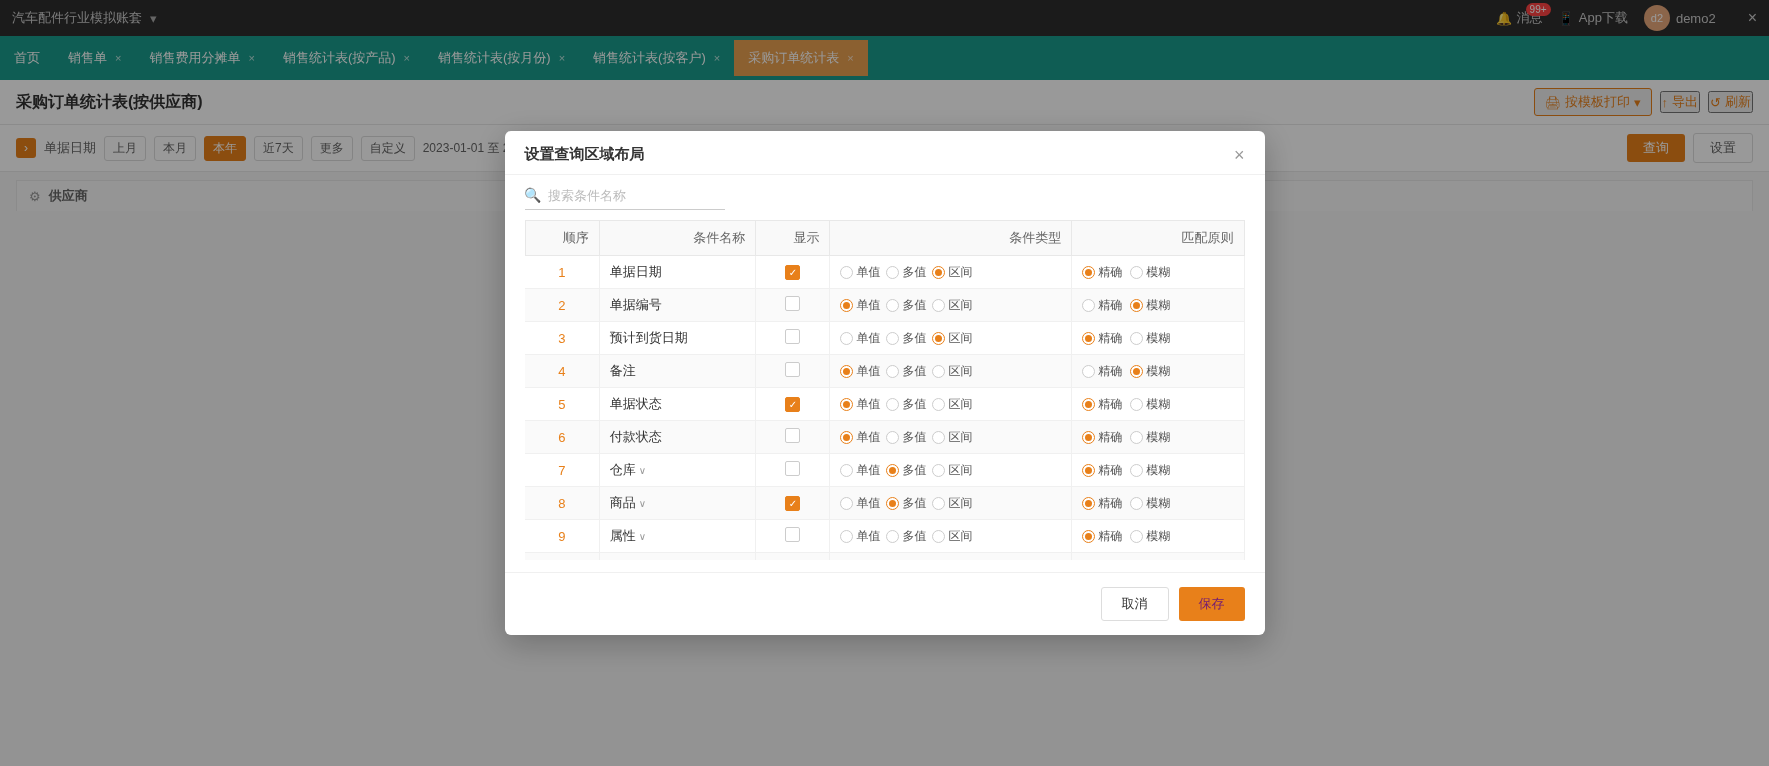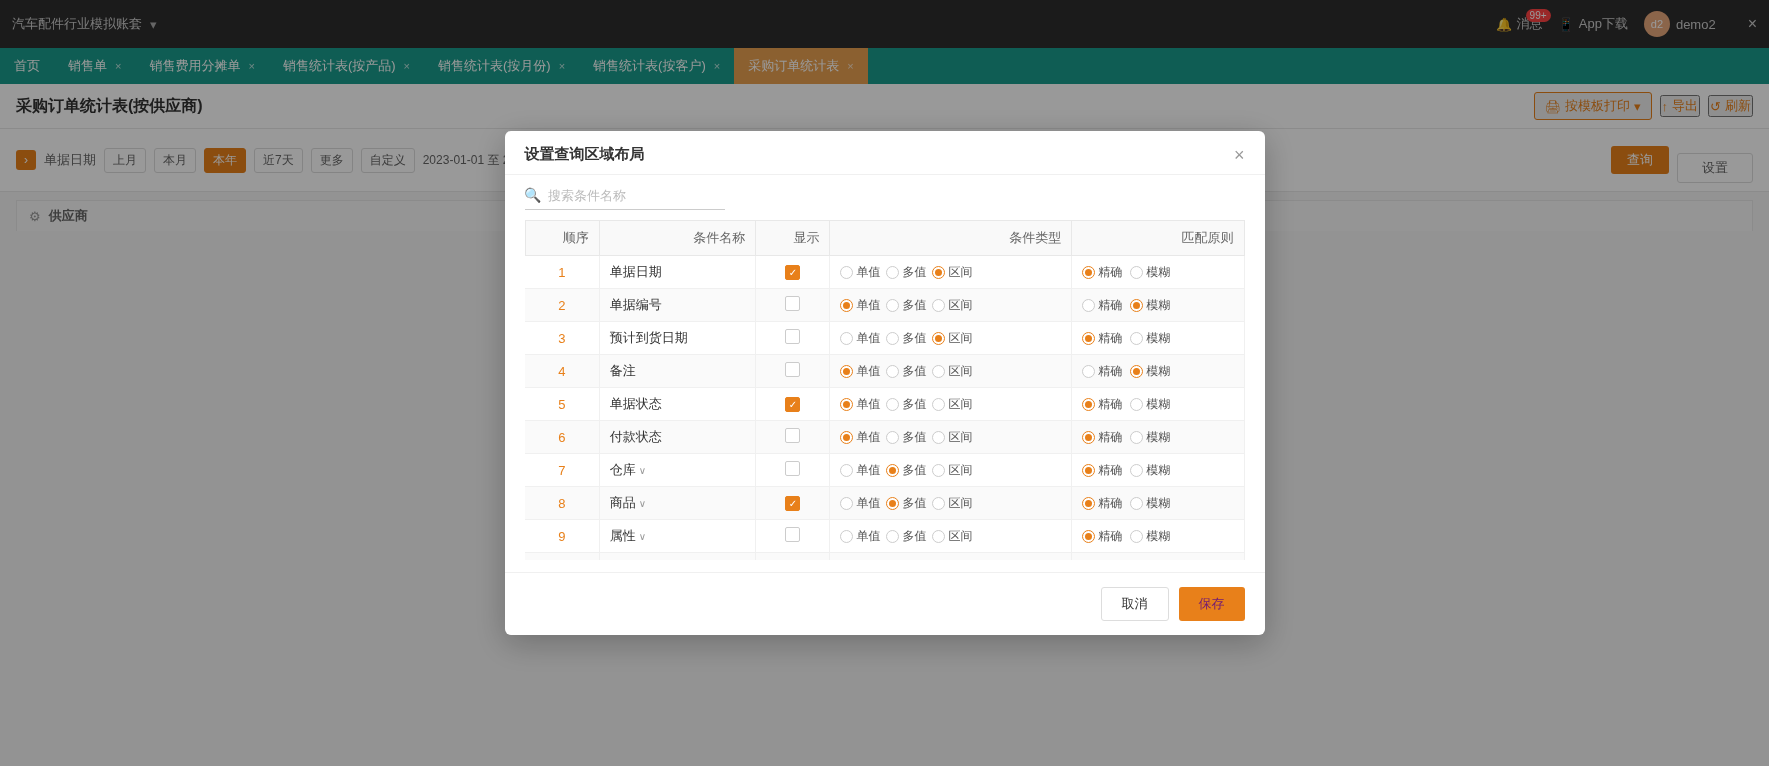--- a/index.html
+++ b/index.html
@@ -1,40 +1,40 @@
 <!DOCTYPE html>
 <html><head>
   <meta charset="utf-8">
   <style>
     * { box-sizing: border-box; margin: 0; padding: 0; }
     body { font-family: 'Microsoft YaHei', Arial, sans-serif; font-size: 13px; background: #f0f0f0; overflow: hidden; }
 
     
     .top-bar {
       background: #2d2d2d;
-      height: 48px;
+      height: 36px;
       display: flex;
       align-items: center;
       padding: 0 12px;
       justify-content: space-between;
       color: #ccc;
     }
     .top-bar-left { display: flex; align-items: center; gap: 8px; font-size: 13px; }
     .top-bar-right { display: flex; align-items: center; gap: 16px; font-size: 13px; }
     .notification-btn { display: flex; align-items: center; gap: 4px; color: #ccc; cursor: pointer; position: relative; }
     .badge { background: #ff4444; color: #fff; font-size: 10px; padding: 1px 4px; border-radius: 8px; position: absolute; top: -6px; right: -8px; }
     .app-download { display: flex; align-items: center; gap: 4px; color: #ccc; cursor: pointer; }
     .user-info { display: flex; align-items: center; gap: 6px; color: #ccc; cursor: pointer; }
     .avatar { width: 26px; height: 26px; border-radius: 50%; background: #e8a87c; display: flex; align-items: center; justify-content: center; color: #fff; font-size: 11px; }
     .close-btn-top { color: #ccc; cursor: pointer; font-size: 16px; margin-left: 16px; }
 
     
     .tab-nav {
       background: #1a9c8c;
-      height: 36px;
+      height: 44px;
       display: flex;
       align-items: center;
       padding: 0 0;
       gap: 0;
     }
     .tab-item {
       padding: 0 14px;
       height: 36px;
       display: flex;
       align-items: center;
@@ -79,21 +79,21 @@
       gap: 8px;
       border-bottom: 1px solid #e8e8e8;
     }
     .toggle-btn { background: #e8801a; color: #fff; border: none; width: 20px; height: 20px; border-radius: 3px; cursor: pointer; font-size: 12px; display: flex; align-items: center; justify-content: center; }
     .date-label { color: #666; font-size: 13px; }
     .date-btn { padding: 3px 8px; border: 1px solid #ddd; border-radius: 3px; cursor: pointer; color: #666; font-size: 12px; background: #fff; }
     .date-btn.active { background: #e8801a; color: #fff; border-color: #e8801a; }
     .date-range { color: #666; font-size: 12px; }
     .dots-btn { color: #999; cursor: pointer; }
     .btn-query { background: #e8801a; color: #fff; border: none; padding: 5px 16px; border-radius: 3px; cursor: pointer; font-size: 13px; margin-left: auto; }
-    .btn-settings { background: #fff; color: #666; border: 1px solid #ddd; padding: 5px 24px; border-radius: 3px; cursor: pointer; font-size: 13px; margin-top: 16px; }
+    .btn-settings { background: #fff; color: #666; border: 1px solid #ddd; padding: 5px 16px; border-radius: 3px; cursor: pointer; font-size: 13px; }
 
     
     .table-area { padding: 8px 16px; }
     .table-header-row {
       display: flex;
       align-items: center;
       background: #f9f9f9;
       border: 1px solid #e8e8e8;
       border-bottom: none;
       padding: 6px 12px;

